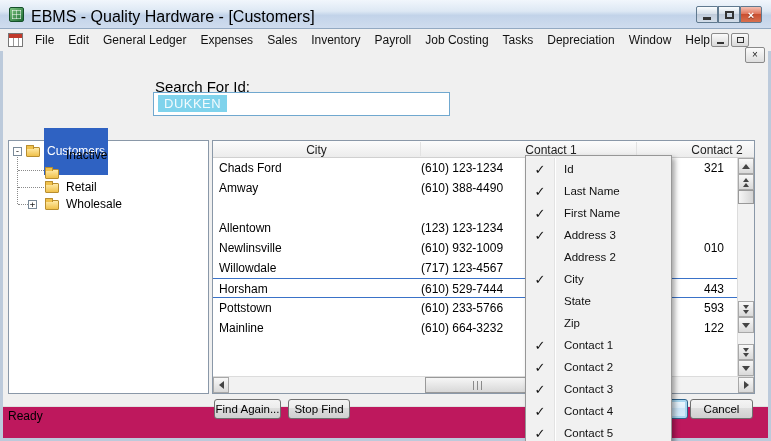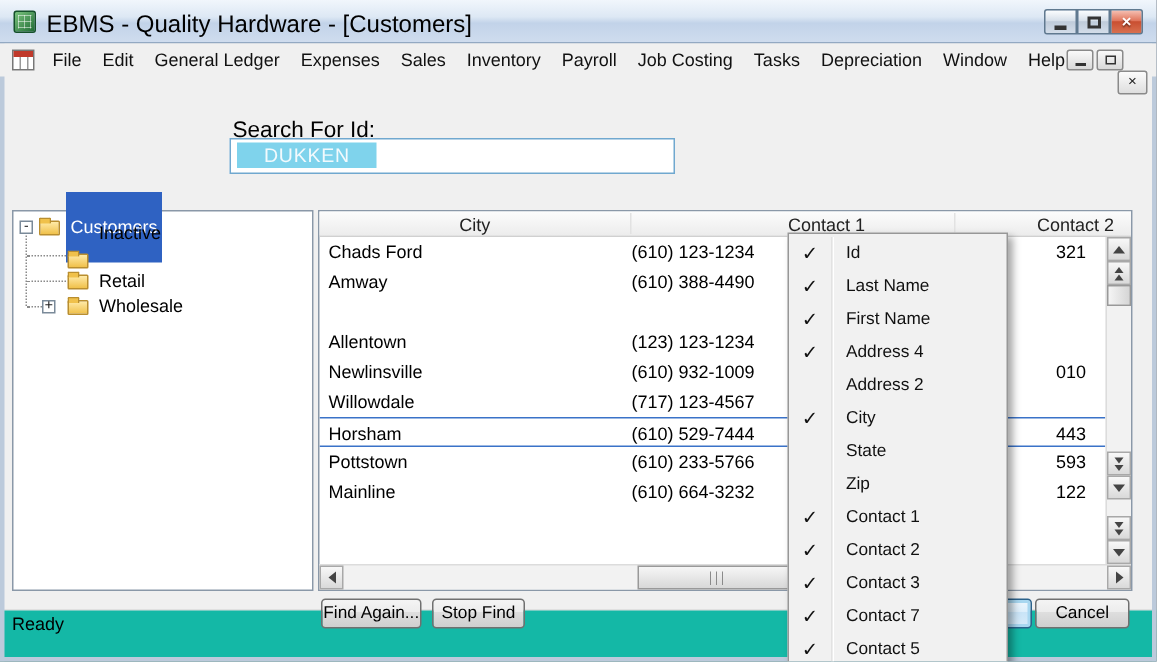--- a/index.html
+++ b/index.html
@@ -49,21 +49,21 @@
   
   .radio-panel{position:absolute;left:8px;top:70px;width:106px;height:46px;background:#fff;border-radius:3px}
   .radio-row{position:absolute;left:8px;display:flex;align-items:center;font-size:12px;color:#000}
   .radio-row.first{top:6px}
   .radio-row.second{top:24px}
   .radio{width:13px;height:13px;border-radius:50%;border:1px solid #7d92a8;background:#fff;margin-right:6px;position:relative}
   .radio.sel::after{content:'';position:absolute;inset:3px;border-radius:50%;background:#2f66c9}
   .search-label{position:absolute;left:155px;top:78px;font-size:15px;color:#000}
   .search-input{position:absolute;left:153px;top:92px;width:297px;height:24px;background:#fff;
     border:1px solid #70a8cf;padding:3px 4px;font-size:13px}
-  .sel-text{background:#7fd3ec;color:#f2fafd;padding:1px 18px;letter-spacing:.5px}
+  .sel-text{background:#7fd3ec;color:#f2fafd;padding:1px 6px;letter-spacing:.5px}
 
   
   .tree-panel{position:absolute;left:8px;top:140px;width:201px;height:254px;background:#fff;border:1px solid #8a98a8}
   .trow{position:absolute;height:17px;display:flex;align-items:center;font-size:12px;color:#000;white-space:nowrap}
   #tree-root{top:2px;left:4px}
   .trow.child{left:36px}
   .expander{width:9px;height:9px;border:1px solid #7a8a99;background:#fff;font-size:9px;line-height:7px;
     text-align:center;color:#222;margin-right:4px;font-family:"DejaVu Sans Mono",monospace}
   .expander.abs{position:absolute;left:-17px;top:4px;margin:0}
   .folder{width:14px;height:10px;position:relative;margin-right:4px;border-radius:1px;
@@ -113,21 +113,21 @@
 
   
   .pbtn{position:absolute;top:399px;height:20px;border:1px solid #707070;border-radius:3px;z-index:5;
     background:linear-gradient(#f4f4f4,#ececec 45%,#dedede 46%,#cfcfcf);
     font-size:11.5px;text-align:center;line-height:18px;color:#000}
   #btn-find{left:214px;width:67px}
   #btn-stop{left:288px;width:62px}
   #btn-ok{left:622px;width:66px;border:1px solid #2c628b;box-shadow:inset 0 0 0 2px #a8d7f0;
     background:linear-gradient(#eef7fd,#dceefb 45%,#c9e4f7 46%,#d7ebf9)}
   #btn-cancel{left:690px;width:63px}
-  .statusbar{position:absolute;left:0;bottom:0;width:100%;height:35px;background:#14b8a6;border-top:1px solid #e0e0e0;z-index:1}
+  .statusbar{position:absolute;left:0;bottom:0;width:100%;height:35px;background:#be185d;border-top:1px solid #e0e0e0;z-index:1}
   .status-text{position:absolute;left:8px;top:2px;font-size:12px;color:#000}
 
   
   .ctx{position:absolute;left:525px;top:155px;width:147px;background:#f1f1f1;border:1px solid #979797;
     box-shadow:3px 3px 5px rgba(0,0,0,.35);z-index:50;padding:2px 0}
   .ctx::before{content:'';position:absolute;left:28px;top:2px;bottom:2px;width:1px;background:#e2e2e2;box-shadow:1px 0 0 #fff}
   .ctx-item{height:22px;display:flex;align-items:center;position:relative}
   .ctx-check{width:28px;text-align:center;font-size:13px;color:#111;font-weight:bold}
   .ctx-label{padding-left:10px;font-size:11.5px;color:#111;white-space:nowrap}
 </style>
@@ -311,21 +311,21 @@
       <div class="ctx-item">
         <span class="ctx-check">✓</span>
         <span class="ctx-label">Last Name</span>
       </div>
       <div class="ctx-item">
         <span class="ctx-check">✓</span>
         <span class="ctx-label">First Name</span>
       </div>
       <div class="ctx-item">
         <span class="ctx-check">✓</span>
-        <span class="ctx-label">Address 4</span>
+        <span class="ctx-label">Address 3</span>
       </div>
       <div class="ctx-item">
         <span class="ctx-check"></span>
         <span class="ctx-label">Address 2</span>
       </div>
       <div class="ctx-item">
         <span class="ctx-check">✓</span>
         <span class="ctx-label">City</span>
       </div>
       <div class="ctx-item">
@@ -343,21 +343,21 @@
       <div class="ctx-item">
         <span class="ctx-check">✓</span>
         <span class="ctx-label">Contact 2</span>
       </div>
       <div class="ctx-item">
         <span class="ctx-check">✓</span>
         <span class="ctx-label">Contact 3</span>
       </div>
       <div class="ctx-item">
         <span class="ctx-check">✓</span>
-        <span class="ctx-label">Contact 7</span>
+        <span class="ctx-label">Contact 4</span>
       </div>
       <div class="ctx-item">
         <span class="ctx-check">✓</span>
         <span class="ctx-label">Contact 5</span>
       </div>
     </div>
 
 </div>
 
 </body></html>

